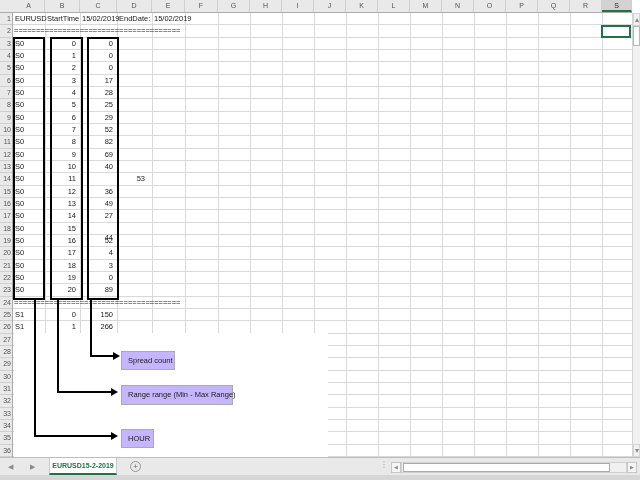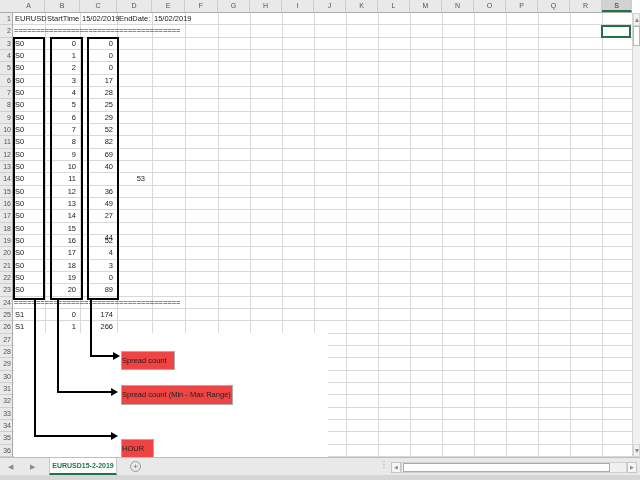--- a/index.html
+++ b/index.html
@@ -34,25 +34,25 @@
   .c-b{left:47px;top:13px;width:31px;}
   .c-c{left:82px;top:13px;width:33px;text-align:right;}
   .c-d{left:119px;top:13px;width:31px;}
   .c-e{left:154px;top:13px;width:32px;}
   
   .anno-box{position:absolute;border:2px solid #000;box-sizing:border-box;z-index:4;background:transparent;}
   #overlay{position:absolute;left:14px;top:333px;width:314px;height:124px;background:#fff;z-index:3;}
   .aline{position:absolute;background:#000;z-index:5;}
   .arrowhead{position:absolute;width:0;height:0;border-top:4px solid transparent;
              border-bottom:4px solid transparent;border-left:7px solid #000;z-index:5;}
-  .callout{position:absolute;background:#ef4444;border:1px solid #ababab;box-sizing:border-box;
-           font-size:7.5px;color:#222;line-height:17px;z-index:6;white-space:nowrap;}
+  .callout{position:absolute;background:#c4b5fd;border:1px solid #ababab;box-sizing:border-box;
+           font-size:7.5px;color:#222;line-height:17px;padding-left:6px;z-index:6;white-space:nowrap;}
   #callout-count{left:121px;top:351px;width:54px;height:19px;}
   #callout-range{left:121px;top:385px;width:112px;height:20px;}
-  #callout-hour{left:121px;top:439px;width:33px;height:19px;}
+  #callout-hour{left:121px;top:429px;width:33px;height:19px;}
   
   #sel-cell{position:absolute;left:601px;top:25px;width:30px;height:13px;border:2px solid #217346;
             box-sizing:border-box;z-index:4;background:transparent;}
   
   #vscroll{position:absolute;left:632px;top:13px;width:8px;height:444px;background:#f1f1f1;
            border-left:1px solid #d4d4d4;box-sizing:border-box;z-index:9;}
   .vs-btn{position:absolute;left:0;width:7px;height:13px;background:#f1f1f1;border:1px solid #d4d4d4;
           box-sizing:border-box;}
   .vs-thumb{position:absolute;left:0px;top:13px;width:7px;height:20px;background:#fff;
             border:1px solid #b8b8b8;box-sizing:border-box;}
@@ -109,21 +109,21 @@
 
   <div class="aline" style="left:57px;top:299px;width:2px;height:94px;"></div>
   <div class="aline" style="left:57px;top:391px;width:56px;height:2px;"></div>
   <div class="arrowhead" style="left:111px;top:388px;"></div>
 
   <div class="aline" style="left:34px;top:299px;width:2px;height:138px;"></div>
   <div class="aline" style="left:34px;top:435px;width:79px;height:2px;"></div>
   <div class="arrowhead" style="left:111px;top:432px;"></div>
 
   <div class="callout" id="callout-count">Spread count</div>
-  <div class="callout" id="callout-range">Spread count (Min - Max Range)</div>
+  <div class="callout" id="callout-range">Range range (Min - Max Range)</div>
   <div class="callout" id="callout-hour">HOUR</div>
 
   <div id="sel-cell"></div>
 
   <div id="col-headers">
       <div class="col-hdr" style="left: 13px; width: 32px;">A</div>
       <div class="col-hdr" style="left: 45px; width: 35px;">B</div>
       <div class="col-hdr" style="left: 80px; width: 37px;">C</div>
       <div class="col-hdr" style="left: 117px; width: 35px;">D</div>
       <div class="col-hdr" style="left: 152px; width: 33px;">E</div>
@@ -284,17 +284,17 @@
     <div class="cell r" style="left: 47px; top: 259.666px; width: 29px;">18</div>
     <div class="cell r" style="left: 82px; top: 259.666px; width: 31px;">3</div>
     <div class="cell" style="left: 15px; top: 271.999px; width: 28px;">S0</div>
     <div class="cell r" style="left: 47px; top: 271.999px; width: 29px;">19</div>
     <div class="cell r" style="left: 82px; top: 271.999px; width: 31px;">0</div>
     <div class="cell" style="left: 15px; top: 284.333px; width: 28px;">S0</div>
     <div class="cell r" style="left: 47px; top: 284.333px; width: 29px;">20</div>
     <div class="cell r" style="left: 82px; top: 284.333px; width: 31px;">89</div>
     <div class="cell" style="left: 15px; top: 308.999px; width: 28px;">S1</div>
     <div class="cell r" style="left: 47px; top: 308.999px; width: 29px;">0</div>
-    <div class="cell r" style="left: 82px; top: 308.999px; width: 31px;">174</div>
+    <div class="cell r" style="left: 82px; top: 308.999px; width: 31px;">150</div>
     <div class="cell" style="left: 15px; top: 321.332px; width: 28px;">S1</div>
     <div class="cell r" style="left: 47px; top: 321.332px; width: 29px;">1</div>
     <div class="cell r" style="left: 82px; top: 321.332px; width: 31px;">266</div>
   </div>
 
 </body></html>

